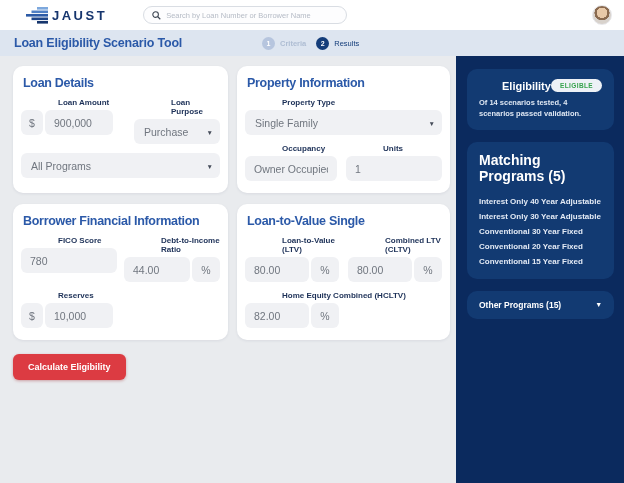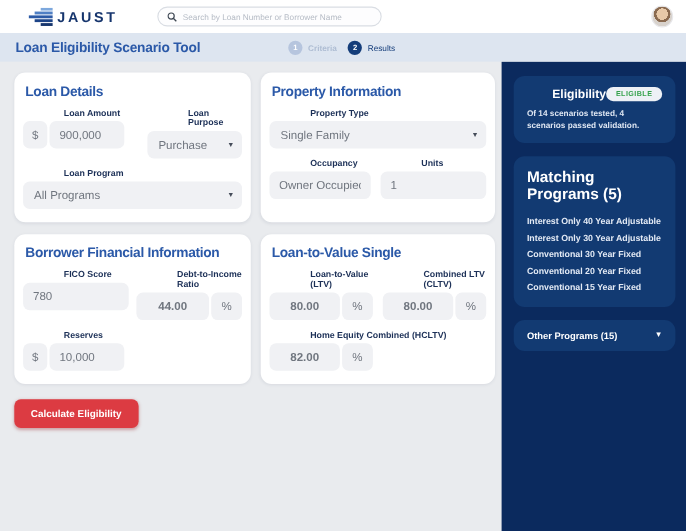--- a/index.html
+++ b/index.html
@@ -35,21 +35,21 @@
   .card-title { font-size:12.5px; font-weight:bold; color:#2b59a8; letter-spacing:-0.3px; margin-bottom:8px; margin-left:2px; }
 
   .field-row { display:flex; justify-content:space-between; margin-bottom:9px; }
   .field-row:last-child { margin-bottom:0; }
   .field-label { display:block; font-size:8px; font-weight:bold; color:#1c3057; margin:0 0 3px 7px;padding-left:30px; }
   .box { background:#f0f1f4; border-radius:6px; height:25px; display:flex; align-items:center; color:#70767f; font-size:10.5px; }
   .adorner { justify-content:center; }
   .prefix { width:22px; margin-right:2px; }
   .suffix { width:28px; margin-left:2px; }
   .ipt { border:none; outline:none; background:transparent; width:100%; height:100%; color:#70767f; font-size:10.5px; padding:0 9px; font-family:"Liberation Sans", sans-serif; }
-  .ipt.right { text-align:center;font-weight:bold; }
+  .ipt.right { text-align:left; }
   .group { display:flex; }
   .selectbox { position:relative; padding:0 20px 0 10px; cursor:pointer; }
   .chev { position:absolute; right:7px; top:50%; transform:translateY(-50%); font-size:6.5px; color:#454c59; }
   .w-full { width:100%; }
 
   .btn-row { width:437px; display:flex; margin-top:14px; }
   .btn-red { background:#dc3b42; color:#ffffff; border:none; border-radius:6px; font-size:9px; font-weight:bold; padding:8px 15px; cursor:pointer; box-shadow:0 1px 3px rgba(150,20,25,.35); font-family:"Liberation Sans", sans-serif; }
 
   
   .panel { flex:1; background:#0b2a5e; padding:13px 11px; display:flex; flex-direction:column; gap:12px; }
@@ -121,21 +121,20 @@
           <div style="width:86px">
             <span class="field-label">Loan Purpose</span>
             <div class="box selectbox">
               <span>Purchase</span>
               <span class="chev">▼</span>
             </div>
           </div>
         </div>
         <div class="field-row">
           <div class="w-full">
-            <span class="field-label">Loan Program</span>
             <div class="box selectbox">
               <span>All Programs</span>
               <span class="chev">▼</span>
             </div>
           </div>
         </div>
       </div>
 
       <div class="card">
         <div class="card-title">Property Information</div>

